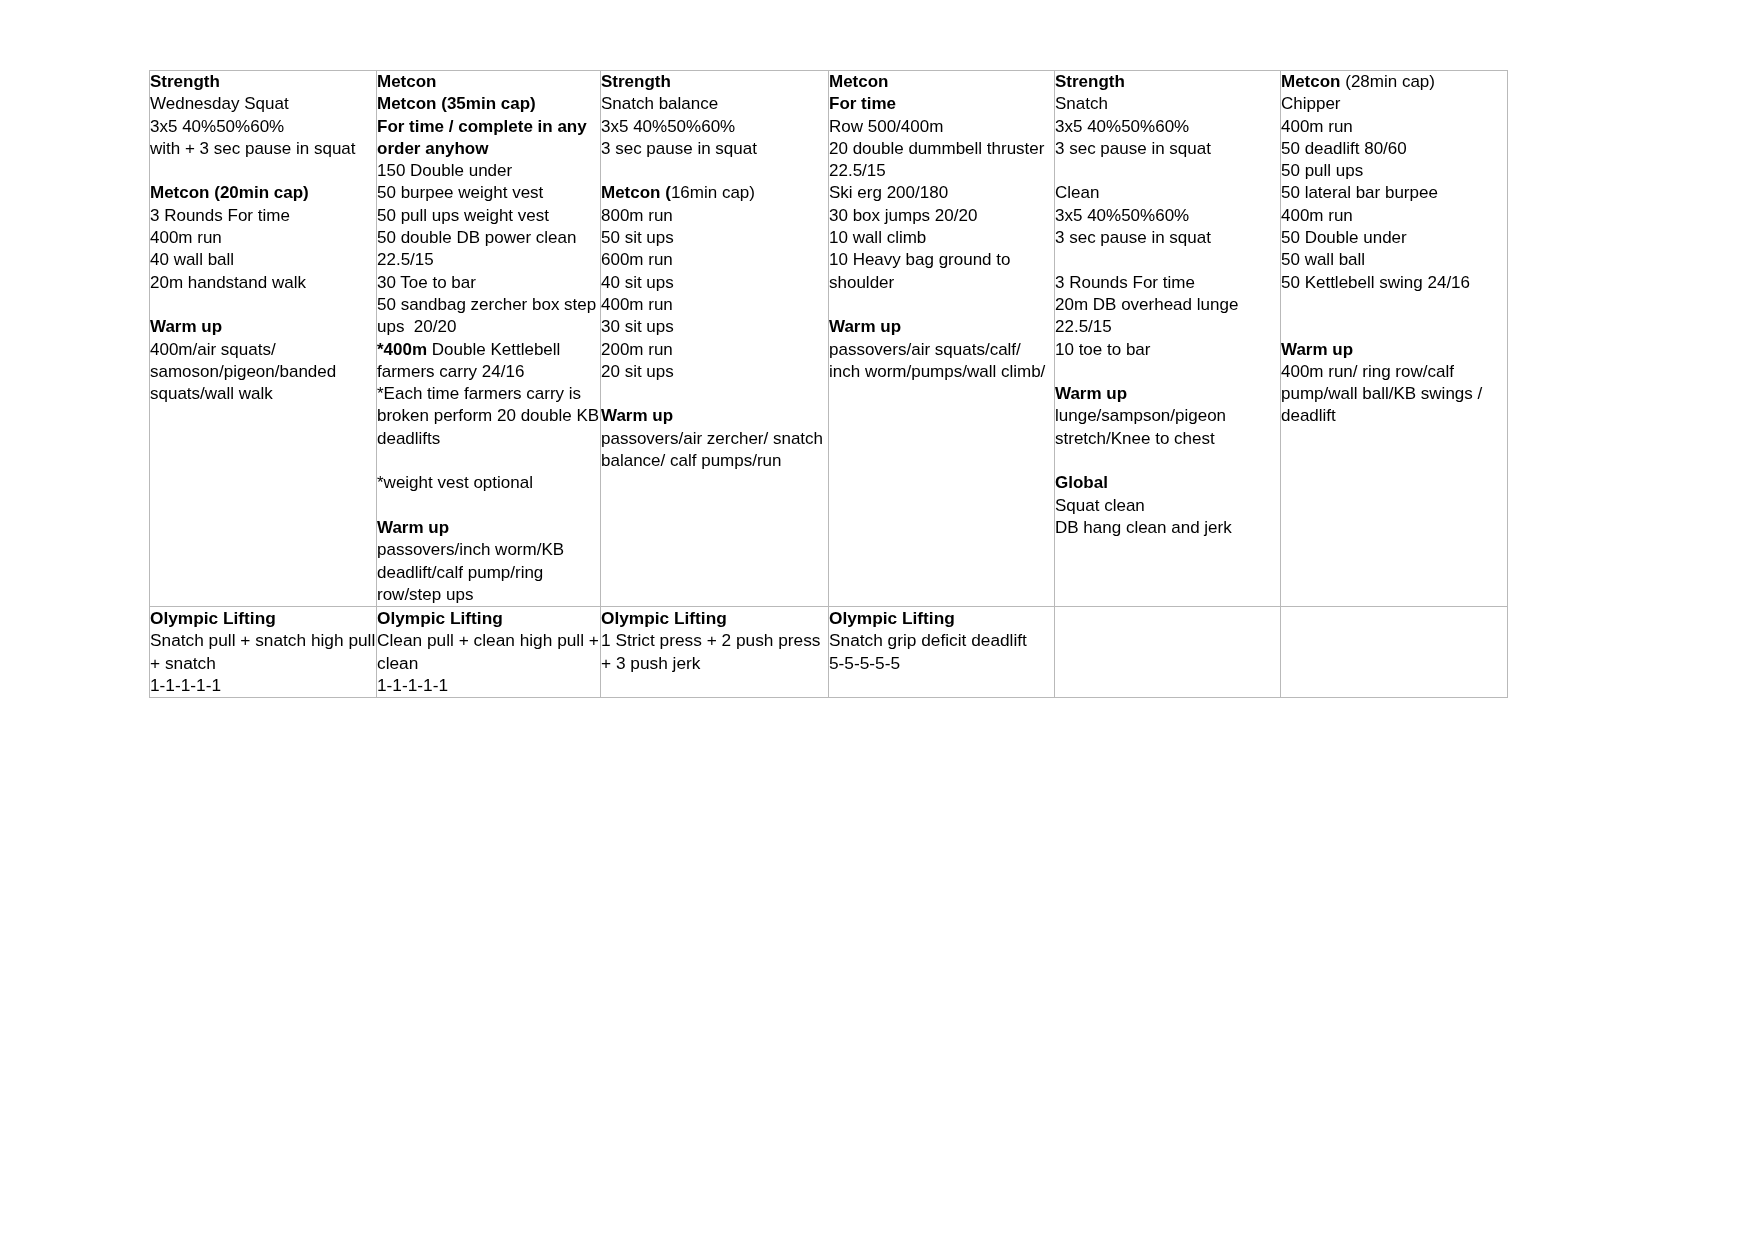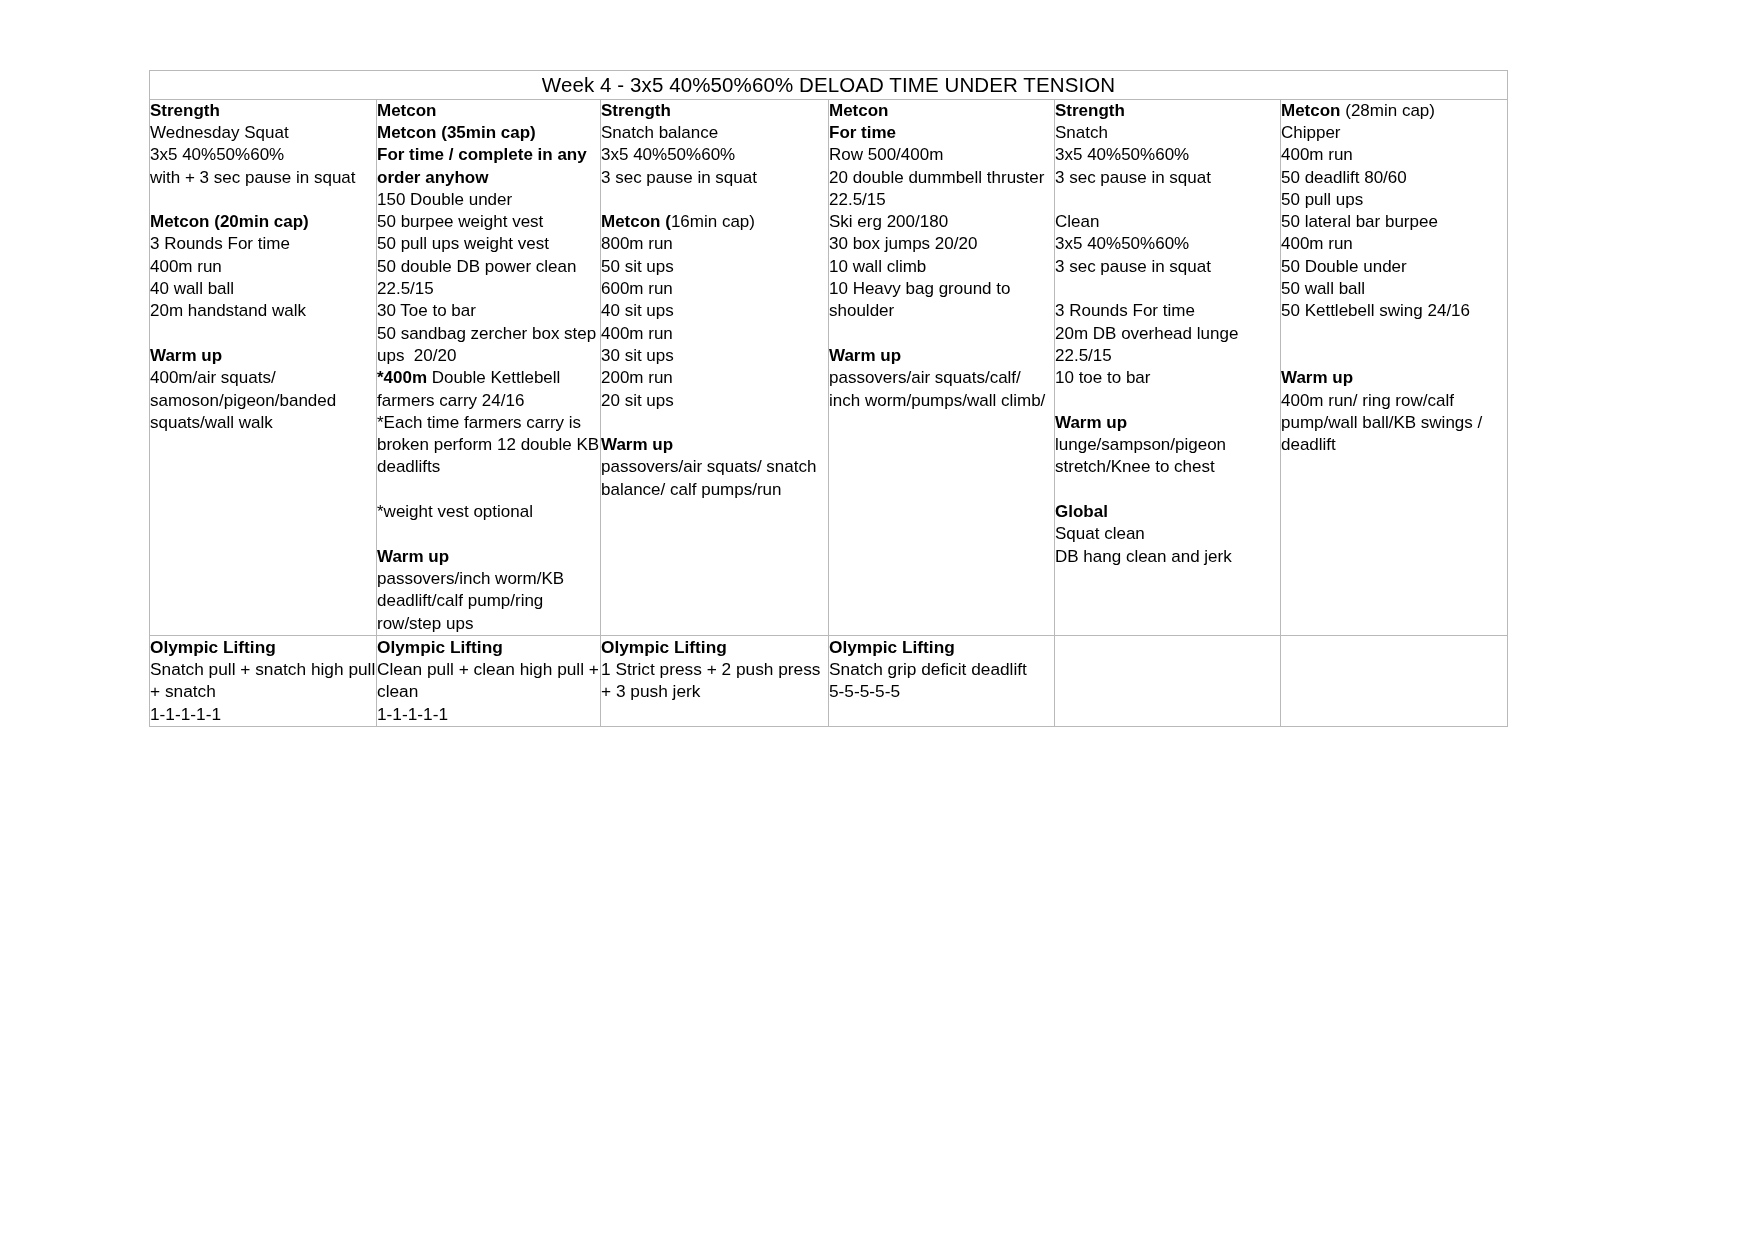--- a/index.html
+++ b/index.html
@@ -84,23 +84,20 @@
     <colgroup>
       <col style="width:227px">
       <col style="width:224px">
       <col style="width:228px">
       <col style="width:226px">
       <col style="width:226px">
       <col style="width:227px">
     </colgroup>
     <tbody>
       <tr>
-        <td class="title-cell" colspan="6">Week 4 - 3x5 40%50%60% DELOAD TIME UNDER TENSION</td>
-      </tr>
-      <tr>
         <td class="body-cell">
             <div class="ln bold">Strength</div>
             <div class="ln">Wednesday Squat</div>
             <div class="ln">3x5 40%50%60%</div>
             <div class="ln">with + 3 sec pause in squat</div>
             <div class="gap"></div>
             <div class="ln bold">Metcon (20min cap)</div>
             <div class="ln">3 Rounds For time</div>
             <div class="ln">400m run</div>
             <div class="ln">40 wall ball</div>
@@ -114,21 +111,21 @@
             <div class="ln bold">Metcon</div>
             <div class="ln bold">Metcon (35min cap)</div>
             <div class="ln bold">For time / complete in any order anyhow</div>
             <div class="ln">150 Double under</div>
             <div class="ln">50 burpee weight vest</div>
             <div class="ln">50 pull ups weight vest</div>
             <div class="ln">50 double DB power clean 22.5/15</div>
             <div class="ln">30 Toe to bar</div>
             <div class="ln">50 sandbag zercher box step ups  20/20</div>
             <div class="ln mixed"><span class="seg-b">*400m</span><span class="seg-n"> Double Kettlebell farmers carry 24/16</span></div>
-            <div class="ln">*Each time farmers carry is broken perform 12 double KB deadlifts</div>
+            <div class="ln">*Each time farmers carry is broken perform 20 double KB deadlifts</div>
             <div class="gap"></div>
             <div class="ln">*weight vest optional</div>
             <div class="gap"></div>
             <div class="ln bold">Warm up</div>
             <div class="ln">passovers/inch worm/KB deadlift/calf pump/ring row/step ups</div>
           </td>
         <td class="body-cell">
             <div class="ln bold">Strength</div>
             <div class="ln">Snatch balance</div>
             <div class="ln">3x5 40%50%60%</div>
@@ -138,21 +135,21 @@
             <div class="ln">800m run</div>
             <div class="ln">50 sit ups</div>
             <div class="ln">600m run</div>
             <div class="ln">40 sit ups</div>
             <div class="ln">400m run</div>
             <div class="ln">30 sit ups</div>
             <div class="ln">200m run</div>
             <div class="ln">20 sit ups</div>
             <div class="gap"></div>
             <div class="ln bold">Warm up</div>
-            <div class="ln">passovers/air squats/ snatch balance/ calf pumps/run</div>
+            <div class="ln">passovers/air zercher/ snatch balance/ calf pumps/run</div>
           </td>
         <td class="body-cell">
             <div class="ln bold">Metcon</div>
             <div class="ln bold">For time</div>
             <div class="ln">Row 500/400m</div>
             <div class="ln">20 double dummbell thruster 22.5/15</div>
             <div class="ln">Ski erg 200/180</div>
             <div class="ln">30 box jumps 20/20</div>
             <div class="ln">10 wall climb</div>
             <div class="ln">10 Heavy bag ground to shoulder</div>

